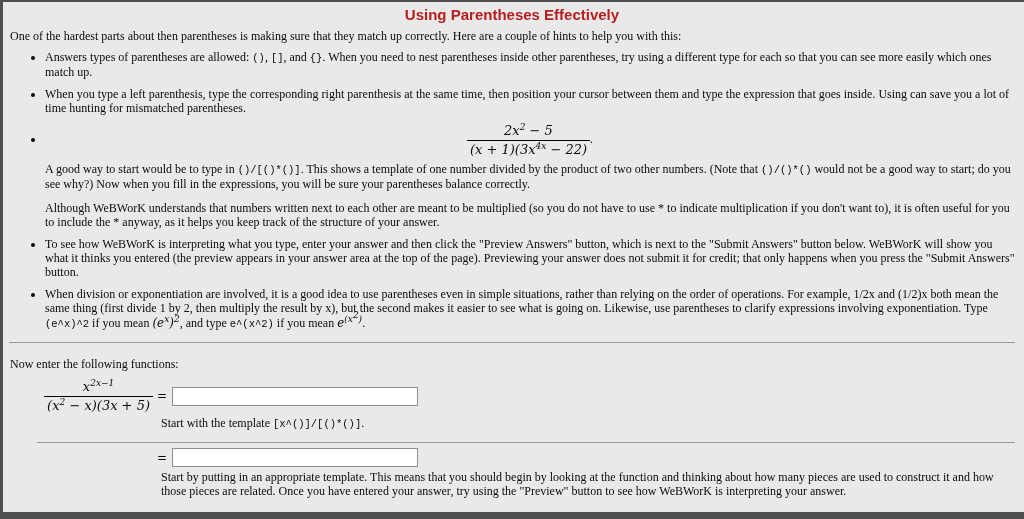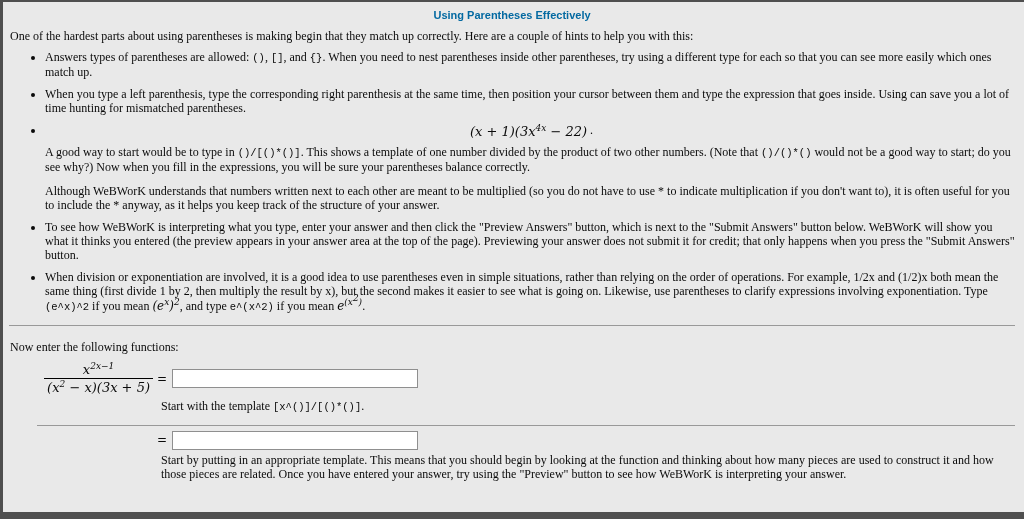--- a/index.html
+++ b/index.html
@@ -9,21 +9,21 @@
     font-family:"Liberation Serif",serif;
     font-size:12px;line-height:14px;color:#0a0a0a;
     box-sizing:border-box;
     border-top:2px solid #4f4f4f;
     border-left:3px solid #4f4f4f;
     border-bottom:7px solid #4f4f4f;
   }
   .content{padding:3px 9px 0 6px;}
   .page-title{
     font-family:"Liberation Sans",sans-serif;
-    font-size:11px;font-weight:bold;color:#0369a1;
+    font-size:15px;font-weight:bold;color:#b91c1c;
     text-align:center;margin:3px 0 7px 0;
   }
   .intro{margin:0 0 2px 1px;}
   ul.hints{margin:7px 0 0 0;padding-left:36px;}
   ul.hints li{margin-bottom:8px;}
   code,.code{
     font-family:"Liberation Mono","DejaVu Sans Mono",monospace;
     font-size:10.5px;
   }
   
@@ -56,35 +56,36 @@
   }
   .help{margin:3px 8px 0 152px;}
 </style>
 </head>
 <body>
 
 <div class="content">
 
   <div class="page-title">Using Parentheses Effectively</div>
 
-  <div class="intro">One of the hardest parts about using parentheses is making begin that they match up correctly. Here are a couple of hints to help you with this:</div>
+  <div class="intro">One of the hardest parts about then parentheses is making sure that they match up correctly. Here are a couple of hints to help you with this:</div>
 
   <ul class="hints">
 
     <li>
       <span>Answers types of parentheses are allowed: </span><code>()</code><span>, </span><code>[]</code><span>, and </span><code>{}</code><span>. When you need to nest parentheses inside other parentheses, try using a different type for each so that you can see more easily which ones match up.</span>
     </li>
 
     <li>
       <span>When you type a left parenthesis, type the corresponding right parenthesis at the same time, then position your cursor between them and type the expression that goes inside. Using can save you a lot of time hunting for mismatched parentheses.</span>
     </li>
 
     <li>
       <div class="example-frac-wrap">
         <span class="frac">
+          <span class="num"><span>2x</span><sup>2</sup><span> − 5</span></span>
           <span class="den"><span>(x + 1)(3x</span><sup>4x</sup><span> − 22)</span></span>
         </span><span>.</span>
       </div>
       <div class="b3p">
         <span>A good way to start would be to type in </span><code>()/[()*()]</code><span>. This shows a template of one number divided by the product of two other numbers. (Note that </span><code>()/()*()</code><span> would not be a good way to start; do you see why?) Now when you fill in the expressions, you will be sure your parentheses balance correctly.</span>
       </div>
       <div class="b3p2">
         <span>Although WeBWorK understands that numbers written next to each other are meant to be multiplied (so you do not have to use * to indicate multiplication if you don't want to), it is often useful for you to include the * anyway, as it helps you keep track of the structure of your answer.</span>
       </div>
     </li>

